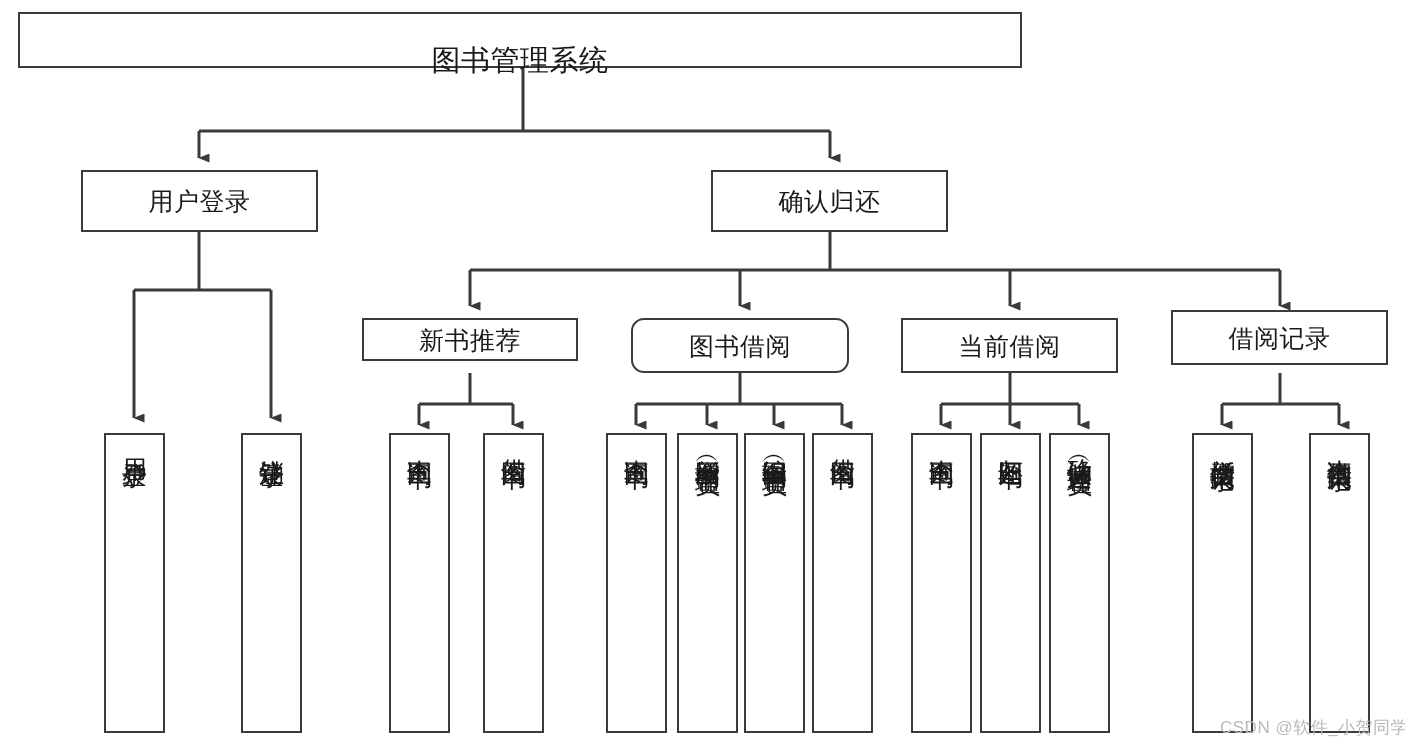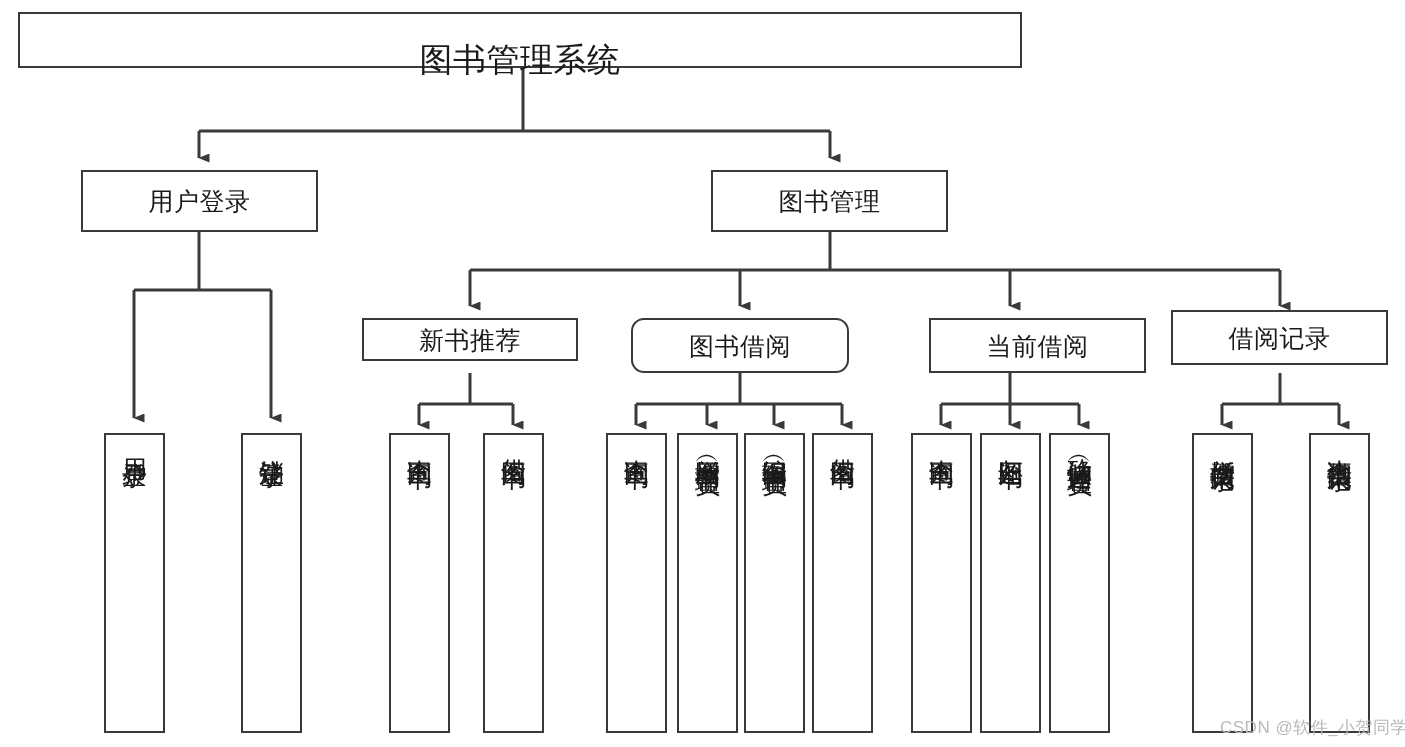--- a/index.html
+++ b/index.html
@@ -41,21 +41,21 @@
     line-height: 1.12;
     letter-spacing: 0.5px;
   }
   
   .node.horiz .label {
     writing-mode: horizontal-tb;
     font-size: 25px;
   }
   
   .node.root .label {
-    font-size: 33px;
+    font-size: 29px;
     margin-top: 40px;
   }
   
   .node.vert {
     align-items: flex-start;
     justify-content: center;
     padding-top: 4px;
   }
   .node.vert .label {
     writing-mode: vertical-rl;
@@ -130,30 +130,30 @@
   </svg>
 
   <div class="node horiz root" style="left:18px; top:12px; width:1004px; height:56px;">
     <span class="label">图书管理系统</span>
   </div>
 
   <div class="node horiz" style="left:81px; top:170px; width:237px; height:62px;">
     <span class="label">用户登录</span>
   </div>
   <div class="node horiz" style="left:711px; top:170px; width:237px; height:62px;">
-    <span class="label">图书管理</span>
+    <span class="label">确认归还</span>
   </div>
 
   <div class="node horiz" style="left:362px; top:318px; width:216px; height:43px;">
     <span class="label">新书推荐</span>
   </div>
   <div class="node horiz" style="left:631px; top:318px; width:218px; height:55px;border-radius:13px;">
     <span class="label">图书借阅</span>
   </div>
-  <div class="node horiz" style="left:901px; top:318px; width:217px; height:55px;margin-left:28px;">
+  <div class="node horiz" style="left:901px; top:318px; width:217px; height:55px;">
     <span class="label">当前借阅</span>
   </div>
   <div class="node horiz" style="left:1171px; top:310px; width:217px; height:55px;">
     <span class="label">借阅记录</span>
   </div>
 
   <div class="node vert" style="left:104px; top:433px; width:61px; height:300px;">
     <span class="label">用户登录</span>
   </div>
   <div class="node vert" style="left:241px; top:433px; width:61px; height:300px;">

